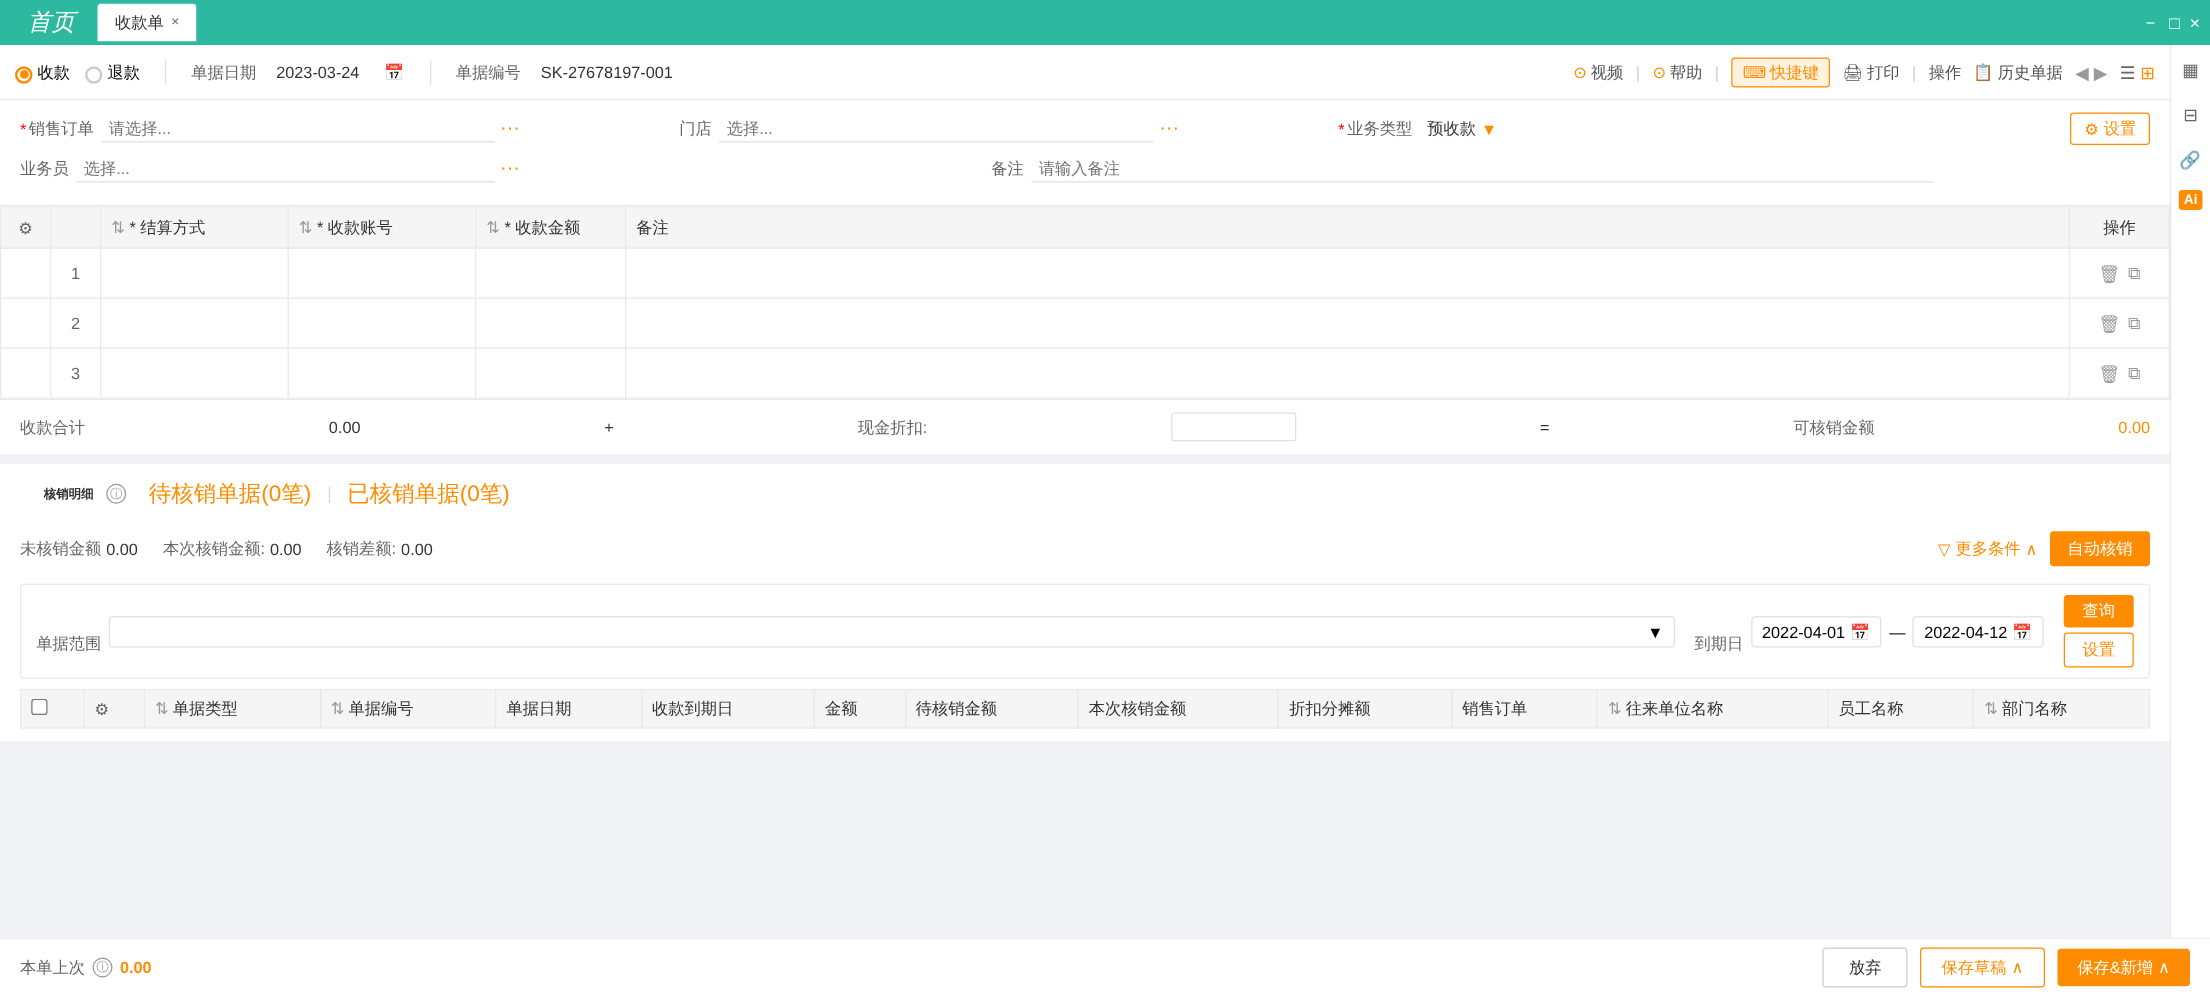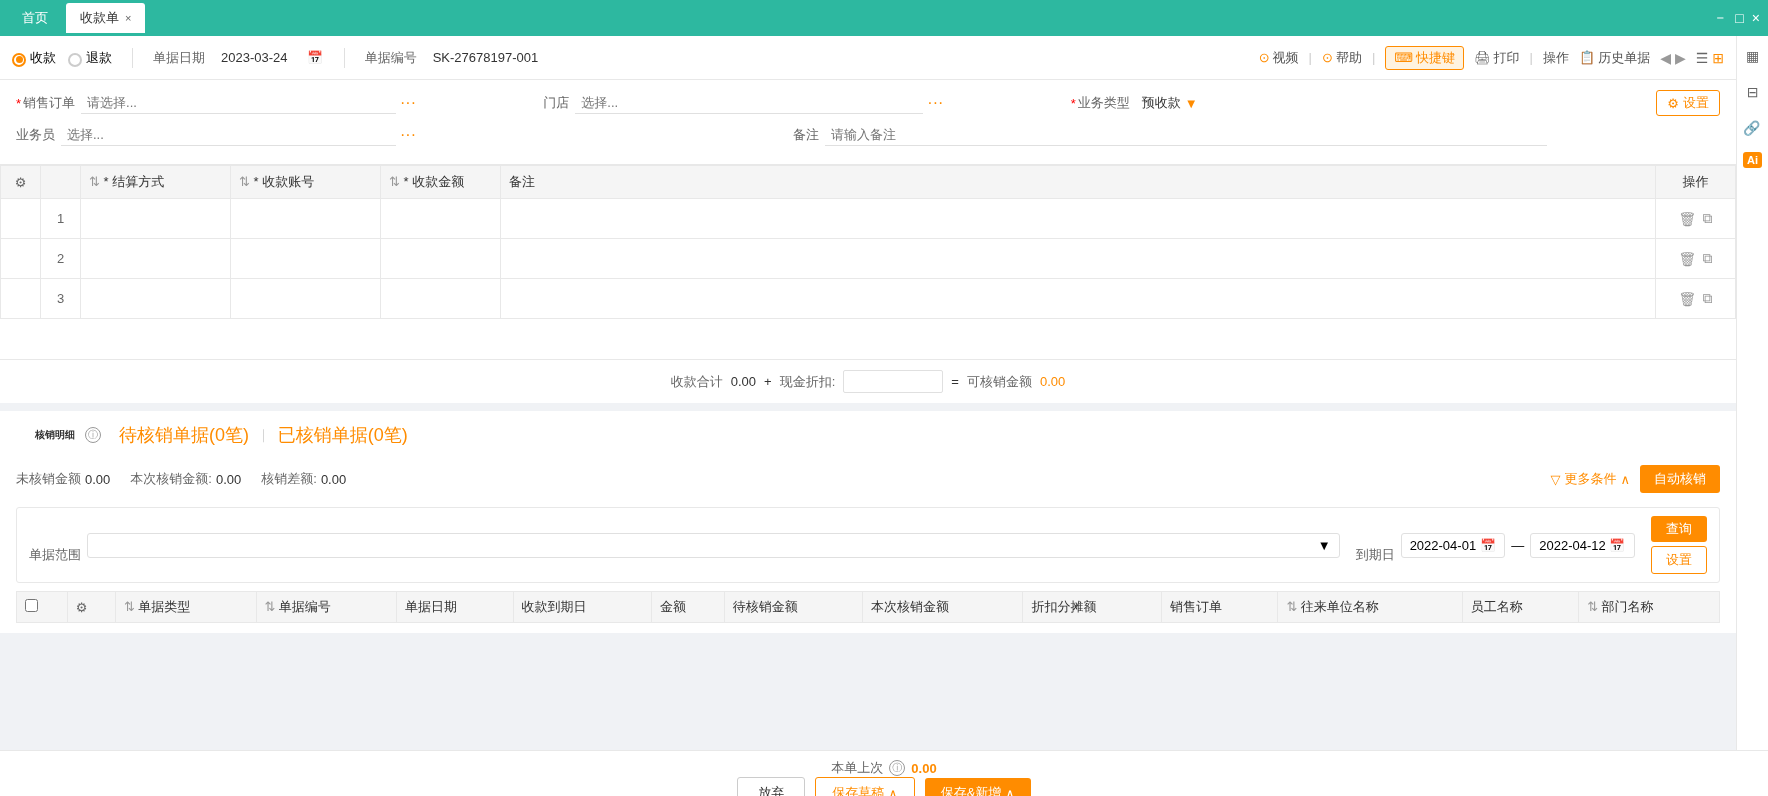--- a/index.html
+++ b/index.html
@@ -5,21 +5,21 @@
     * { box-sizing: border-box; margin: 0; padding: 0; font-family: 'Microsoft YaHei', Arial, sans-serif; font-size: 13px; }
     body { background: #f0f2f5; width: 1768px; height: 796px; overflow: hidden; }
 
     
     .tab-bar {
       display: flex; align-items: center; background: #2db8a0; height: 36px; padding: 0 8px;
       justify-content: space-between;
     }
     .tab-bar-left { display: flex; align-items: center; gap: 4px; }
     .tab-home {
-      color: #fff; padding: 6px 14px; cursor: pointer; font-size: 13px; border-radius: 3px 3px 0 0;
+      color: #fff; padding: 6px 14px; cursor: pointer; font-size: 19px; border-radius: 3px 3px 0 0; font-style: italic;
     }
     .tab-active {
       background: #fff; color: #333; padding: 6px 14px; cursor: pointer; font-size: 13px;
       border-radius: 3px 3px 0 0; display: flex; align-items: center; gap: 6px;
     }
     .tab-close { color: #666; cursor: pointer; font-size: 11px; }
     .tab-bar-right { display: flex; align-items: center; gap: 8px; }
     .tab-bar-right span { color: #fff; cursor: pointer; font-size: 14px; }
 
     
@@ -92,23 +92,23 @@
     .col-settlement { width: 150px; }
     .col-account { width: 150px; }
     .col-amount { width: 120px; }
     .col-action { width: 80px; text-align: center; }
     .action-icons { display: flex; gap: 6px; justify-content: center; align-items: center; }
     .action-icon { color: #999; cursor: pointer; font-size: 14px; }
     .gear-icon { cursor: pointer; color: #666; }
 
     
     .summary-row {
-      display: flex; align-items: center; justify-content: center;
+      display: flex; align-items: center; justify-content: space-between;
       padding: 10px 16px; background: #fff; border-top: 1px solid #e8e8e8;
-      gap: 8px; color: #333; margin-top: 40px;
+      gap: 8px; color: #333;
     }
     .summary-label { color: #666; }
     .summary-value { color: #333; }
     .summary-orange { color: #ff8c00; font-weight: 500; }
     .summary-input {
       border: 1px solid #e0e0e0; padding: 3px 8px; width: 100px; outline: none; border-radius: 2px;
     }
 
     
     .section-divider { height: 8px; background: #f0f2f5; }
@@ -171,21 +171,21 @@
 
     
     .bottom-table-header th {
       background: #f5f5f5; font-size: 12px; padding: 6px 8px;
     }
 
     
     .bottom-bar {
       position: fixed; bottom: 0; left: 0; right: 0; background: #fff;
       border-top: 1px solid #e8e8e8; padding: 8px 16px;
-      display: flex; align-items: center; justify-content: space-between; height: 46px; flex-direction: column;
+      display: flex; align-items: center; justify-content: space-between; height: 46px;
     }
     .bottom-left { display: flex; align-items: center; gap: 6px; color: #666; }
     .bottom-right { display: flex; align-items: center; gap: 10px; }
     .abandon-btn {
       background: #fff; color: #333; border: 1px solid #ccc; padding: 6px 20px;
       border-radius: 3px; cursor: pointer; font-size: 13px;
     }
     .draft-btn {
       background: #fff; color: #ff8c00; border: 1px solid #ff8c00; padding: 6px 16px;
       border-radius: 3px; cursor: pointer; font-size: 13px;

